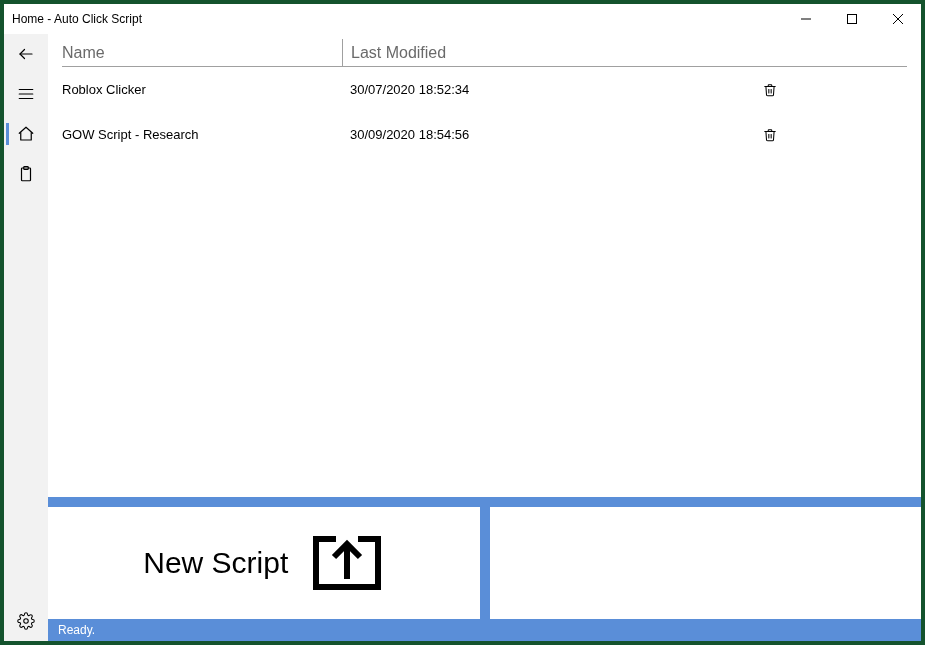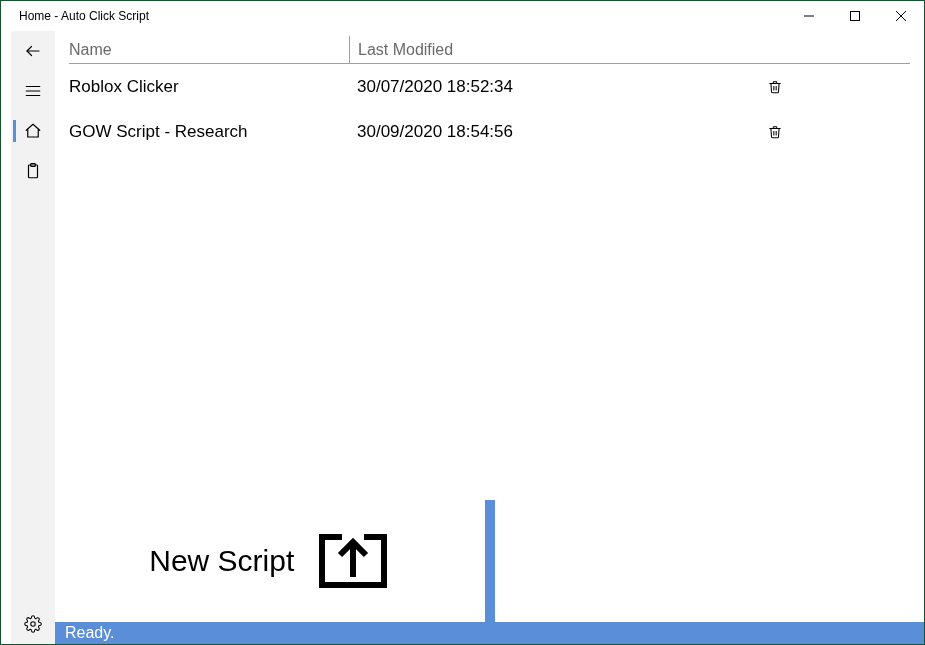--- a/index.html
+++ b/index.html
@@ -1,17 +1,17 @@
 <!DOCTYPE html>
 <html><head>
 <meta charset="utf-8">
 <style>
   * { box-sizing: border-box; margin: 0; padding: 0; }
   html, body { width: 925px; height: 645px; font-family: "Segoe UI", Arial, sans-serif; font-size: 13px; background: #fff; overflow: hidden; }
-  .window { width: 925px; height: 645px; border: 1px solid #14532d; display: flex; flex-direction: column; background: #fff; padding-left: 10px; }
+  .window { width: 925px; height: 645px; border: 4px solid #14532d; display: flex; flex-direction: column; background: #fff; }
 
   
   .titlebar { height: 30px; display: flex; align-items: center; background: #fff; }
   .titlebar .title { padding-left: 8px; font-size: 12px; color: #000; flex: 1; }
   .titlebar .win-controls { display: flex; }
   .titlebar .wc-btn { width: 46px; height: 30px; display: flex; align-items: center; justify-content: center; cursor: pointer; }
 
   
   .body { flex: 1; display: flex; min-height: 0; }
 
@@ -25,35 +25,35 @@
   .main { flex: 1; display: flex; flex-direction: column; min-width: 0; position: relative; }
 
   .table-area { padding: 5px 14px 0 14px; flex: 1; overflow: auto; }
   .thead { display: flex; align-items: center; height: 28px; border-bottom: 1px solid #a0a0a0; font-size: 16px; color: #6a6a6a; }
   .th, .td { display: flex; align-items: center; }
   .c-name { width: 280px; }
   .c-mod  { width: 290px; border-left: 1px solid #a0a0a0; padding-left: 8px; }
   .c-del  { flex: 1; border-left: 1px solid #a0a0a0; justify-content: center; }
   .thead .c-mod, .thead .c-del { height: 100%; }
   #rows { }
-  .trow { display: flex; align-items: center; height: 45px; font-size: 17px; color: #000; cursor: pointer; }
+  .trow { display: flex; align-items: center; height: 45px; font-size: 13px; color: #000; cursor: pointer; }
   .trow .c-mod { border-left: none; }
   .trow .c-del { border-left: none; }
   .del-wrap { cursor: pointer; }
 
   
   .bottom-strip { height: 122px; display: flex; gap: 0; }
-  .card-wrap { flex: 1; display: flex; flex-direction: row; }
+  .card-wrap { flex: 1; display: flex; flex-direction: column; }
   .card-top { height: 10px; background: #5a8ed8; }
   .card-mid { flex: 1; background: #fff; display: flex; align-items: center; justify-content: center; gap: 22px; cursor: pointer; }
   .card-text { font-size: 30px; color: #000; }
   .card-gap { width: 10px; background: #5a8ed8; }
 
   
-  .statusbar { height: 22px; background: #5a8ed8; color: #fff; display: flex; align-items: center; padding-left: 10px; font-size: 16px; }
+  .statusbar { height: 22px; background: #5a8ed8; color: #fff; display: flex; align-items: center; padding-left: 10px; font-size: 12px; }
 
   svg { display: block; }
 </style>
 </head>
 <body>
 
 <div class="window">
 
   <div class="titlebar">
     <div class="title">Home - Auto Click Script</div>

